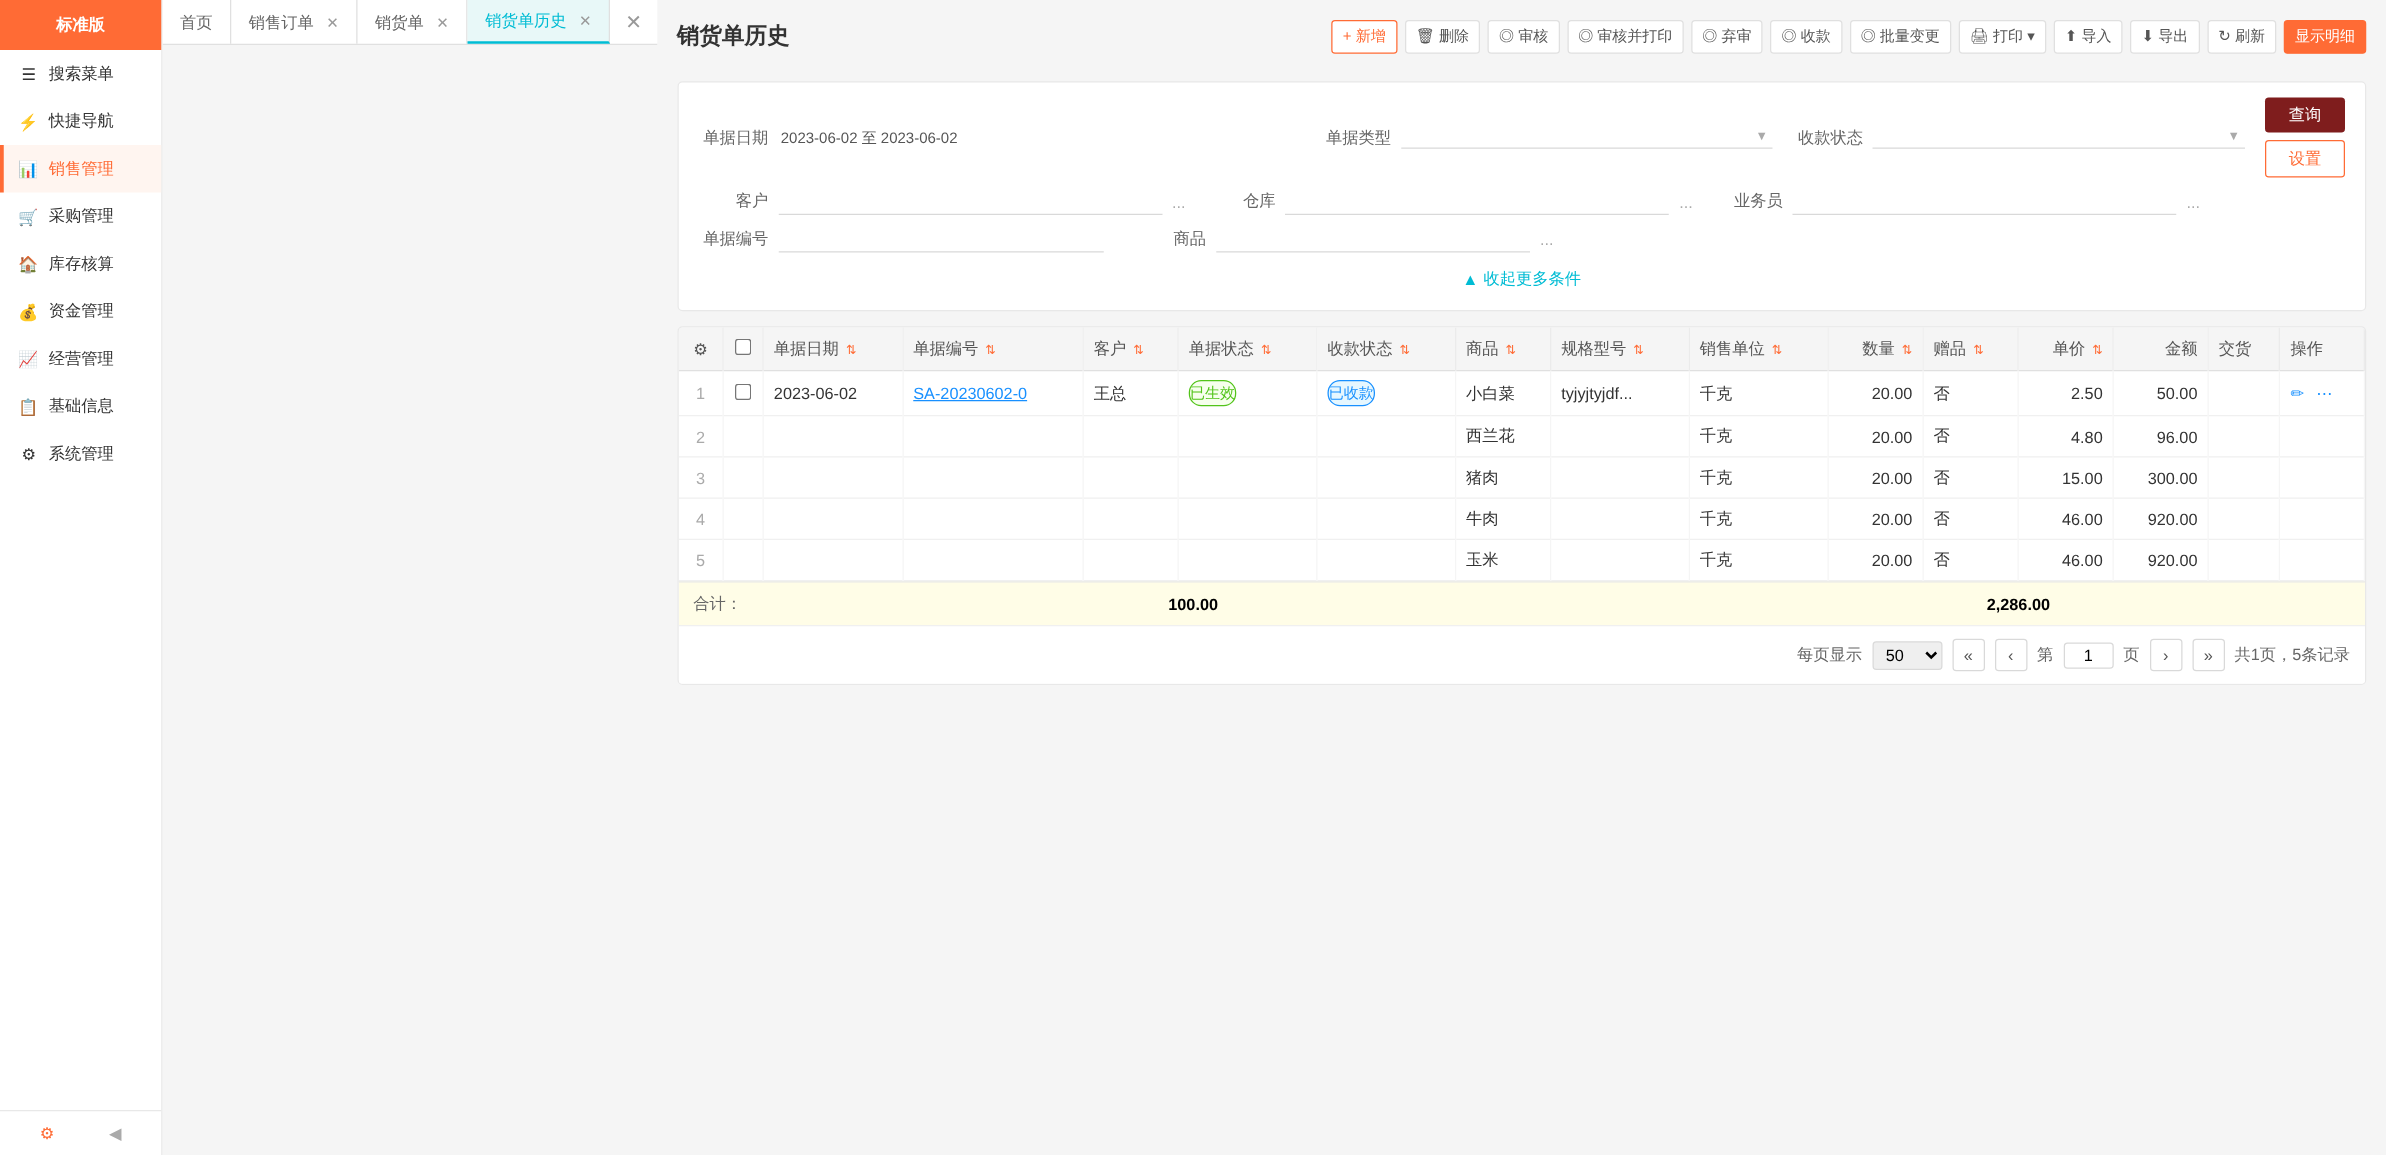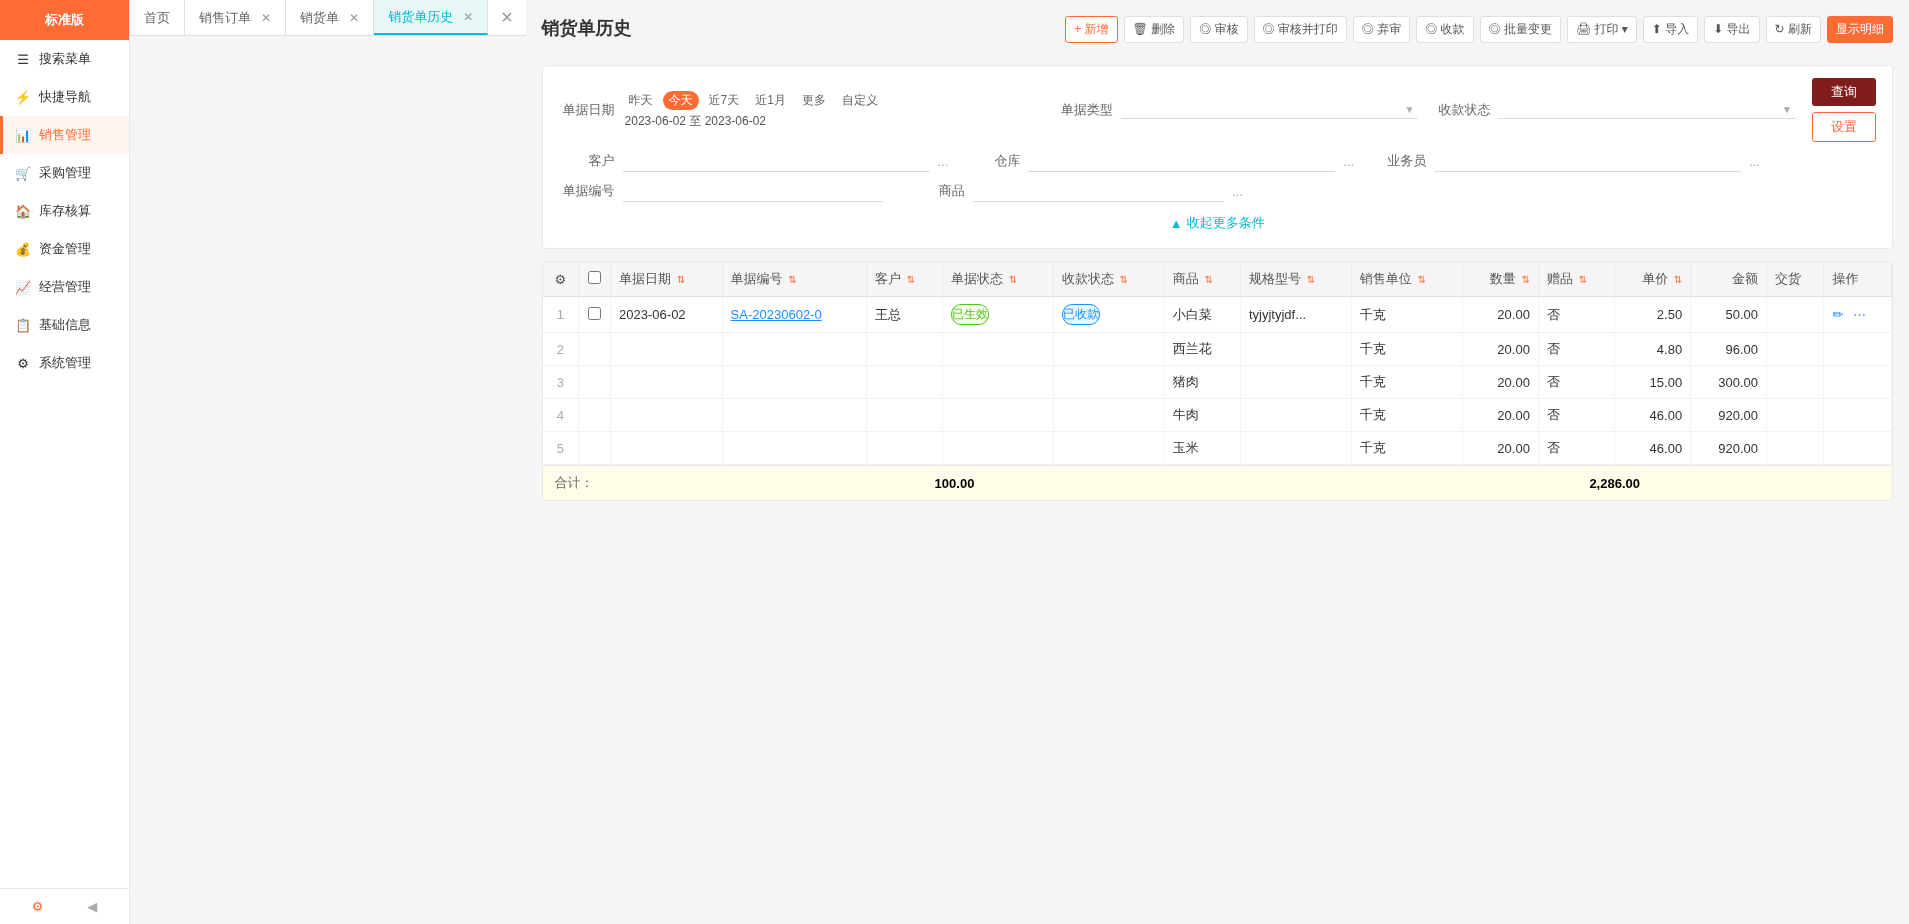--- a/index.html
+++ b/index.html
@@ -433,28 +433,20 @@
         <button class="toolbar-btn primary">显示明细</button>
       </div>
     </div>
 
     <div class="filter-panel" style="position:relative;">
 
       <div class="filter-row">
         <div class="filter-item" style="min-width:380px;flex:2;">
           <span class="filter-label">单据日期</span>
           <div style="display:flex;flex-direction:column;gap:3px;flex:1;">
-            <div class="date-shortcuts">
-              <span class="date-shortcut">昨天</span>
-              <span class="date-shortcut active">今天</span>
-              <span class="date-shortcut">近7天</span>
-              <span class="date-shortcut">近1月</span>
-              <span class="date-shortcut">更多</span>
-              <span class="date-shortcut">自定义</span>
-            </div>
             <div style="color:#555;font-size:12px;padding-left:2px;">2023-06-02 至 2023-06-02</div>
           </div>
         </div>
 
         <div class="filter-item" style="flex:1.5;">
           <span class="filter-label">单据类型</span>
           <div class="filter-select-trigger">
             <span></span>
             <span style="color:#aaa;font-size:10px;">▼</span>
           </div>
@@ -680,16 +672,32 @@
         </tbody>
       </table>
 
       <div class="table-footer">
         <span class="total-label">合计：</span>
         <span style="flex:1;"></span>
         <span class="total-qty" style="position:absolute;left:50%;transform:translateX(-50%);">100.00</span>
         <span class="total-amount" style="margin-right:240px;">2,286.00</span>
       </div>
 
+      <div class="pagination">
+        <span class="pagination-label">每页显示</span>
+        <select class="page-size-select">
+          <option>50</option>
+          <option>100</option>
+          <option>200</option>
+        </select>
+        <button class="page-btn">«</button>
+        <button class="page-btn">‹</button>
+        <span class="pagination-label">第</span>
+        <input class="page-input" value="1" style="">
+        <span class="pagination-label">页</span>
+        <button class="page-btn">›</button>
+        <button class="page-btn">»</button>
+        <span class="pagination-label">共1页，5条记录</span>
+      </div>
     </div>
 
   </div>
 </div>
 
 </body></html>

